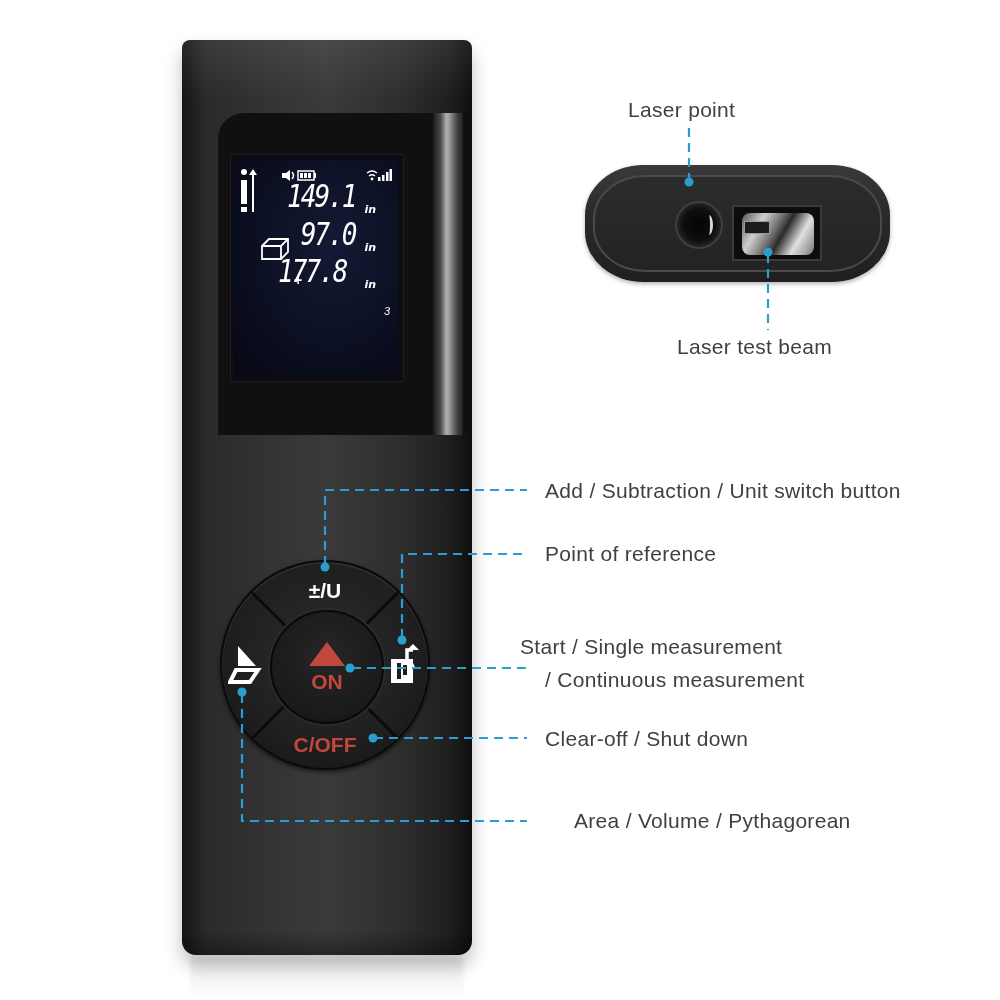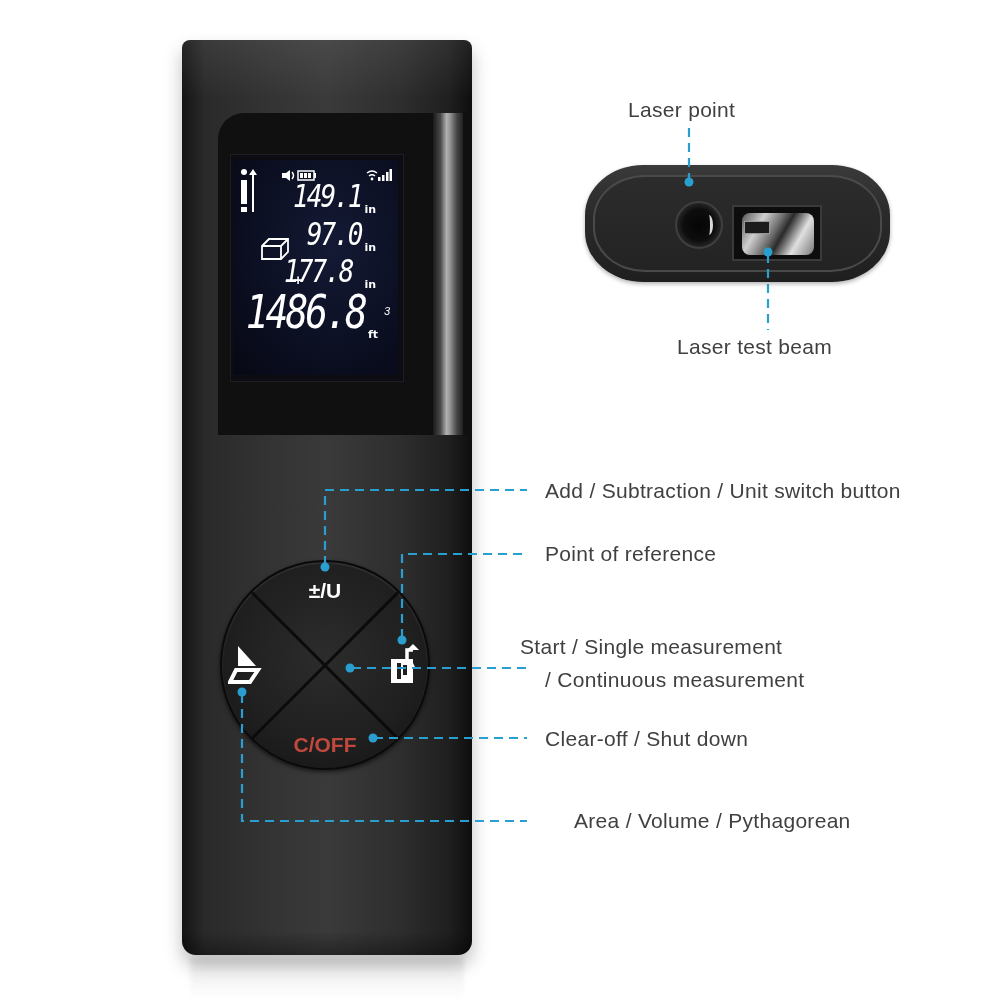--- a/index.html
+++ b/index.html
@@ -47,21 +47,21 @@
   .lcd {
     position: absolute; left: 52px; top: 120px; width: 164px; height: 215px;
     background: radial-gradient(ellipse at 60% 40%, #141a35 0%, #0a0d1e 70%, #070814 100%);
     color: #ffffff;
   }
   .lcd-row { position: absolute; right: 22px; display: flex; align-items: flex-end; }
   .lcd-digits {
     font-family: "DejaVu Sans Mono", monospace; font-style: italic; font-weight: 300;
     letter-spacing: -2px; transform: scaleY(1.2); transform-origin: bottom;
   }
-  .lcd-unit { font-family: "DejaVu Sans", sans-serif; font-weight: bold; font-size: 11px; margin-left: 3px; margin-bottom: -2px; }
+  .lcd-unit { font-family: "DejaVu Sans", sans-serif; font-style: italic; font-weight: bold; font-size: 11px; margin-left: 9px; margin-bottom: -2px; }
   .lcd-r1 { top: 24px; }
   .lcd-r2 { top: 62px; }
   .lcd-r3 { top: 99px; gap: 9px; }
   .lcd-r1 .lcd-digits, .lcd-r2 .lcd-digits, .lcd-r3 .lcd-digits { font-size: 26px; }
   .lcd-r4 { top: 135px; right: 20px; }
   .lcd-r4 .lcd-digits { font-size: 38px; letter-spacing: -3px; }
   .lcd-plus { position: absolute; left: 60px; top: 112px; font-size: 14px; font-weight: bold; }
   .lcd-sup { position: absolute; right: 8px; top: 145px; font-size: 11px; font-style: italic; }
   .lcd-icon { position: absolute; }
 
@@ -187,24 +187,20 @@
       <span class="lcd-digits">97.0</span>
       <span class="lcd-unit">in</span>
     </div>
 
     <span class="lcd-plus">+</span>
     <div class="lcd-row lcd-r3">
       <span class="lcd-digits">177.8</span>
       <span class="lcd-unit">in</span>
     </div>
 
-    <div class="lcd-row lcd-r4">
-      <span class="lcd-digits">1486.8</span>
-      <span class="lcd-unit">ft</span>
-    </div>
     <span class="lcd-sup">3</span>
   </div>
 
   <div class="keypad">
     <div class="keypad-divider" style="transform: rotate(45deg);"></div>
     <div class="keypad-divider" style="transform: rotate(-45deg);"></div>
 
     <span class="key-label key-top-label">±/U</span>
     <span class="key-label key-bottom-label">C/OFF</span>
 
@@ -215,20 +211,24 @@
 
     <svg style="position:absolute;left:166px;top:80px;" width="32" height="44" viewBox="0 0 32 44">
       <rect x="3" y="17" width="22" height="24" fill="#ffffff"></rect>
       <rect x="9" y="21" width="4" height="16" fill="#1f1f1f"></rect>
       <rect x="15" y="23" width="4" height="10" fill="#1f1f1f"></rect>
       <path d="M19 19 L19 8 L25 8" stroke="#ffffff" stroke-width="3.5" fill="none"></path>
       <polygon points="25,2 31,8 25,14" fill="#ffffff" transform="rotate(-90 25 8) translate(0,0)"></polygon>
       <polygon points="21,25 27,25 24,19" fill="#ffffff"></polygon>
     </svg>
 
+    <div class="key-center">
+      <div class="on-triangle"></div>
+      <span class="key-label key-on-label">ON</span>
+    </div>
   </div>
 </div>
 
 <div class="endview">
   <div class="endview-inner">
     <div class="lens">
       <div class="lens-glint"></div>
     </div>
     <div class="sensor">
       <div class="sensor-glass"></div>

